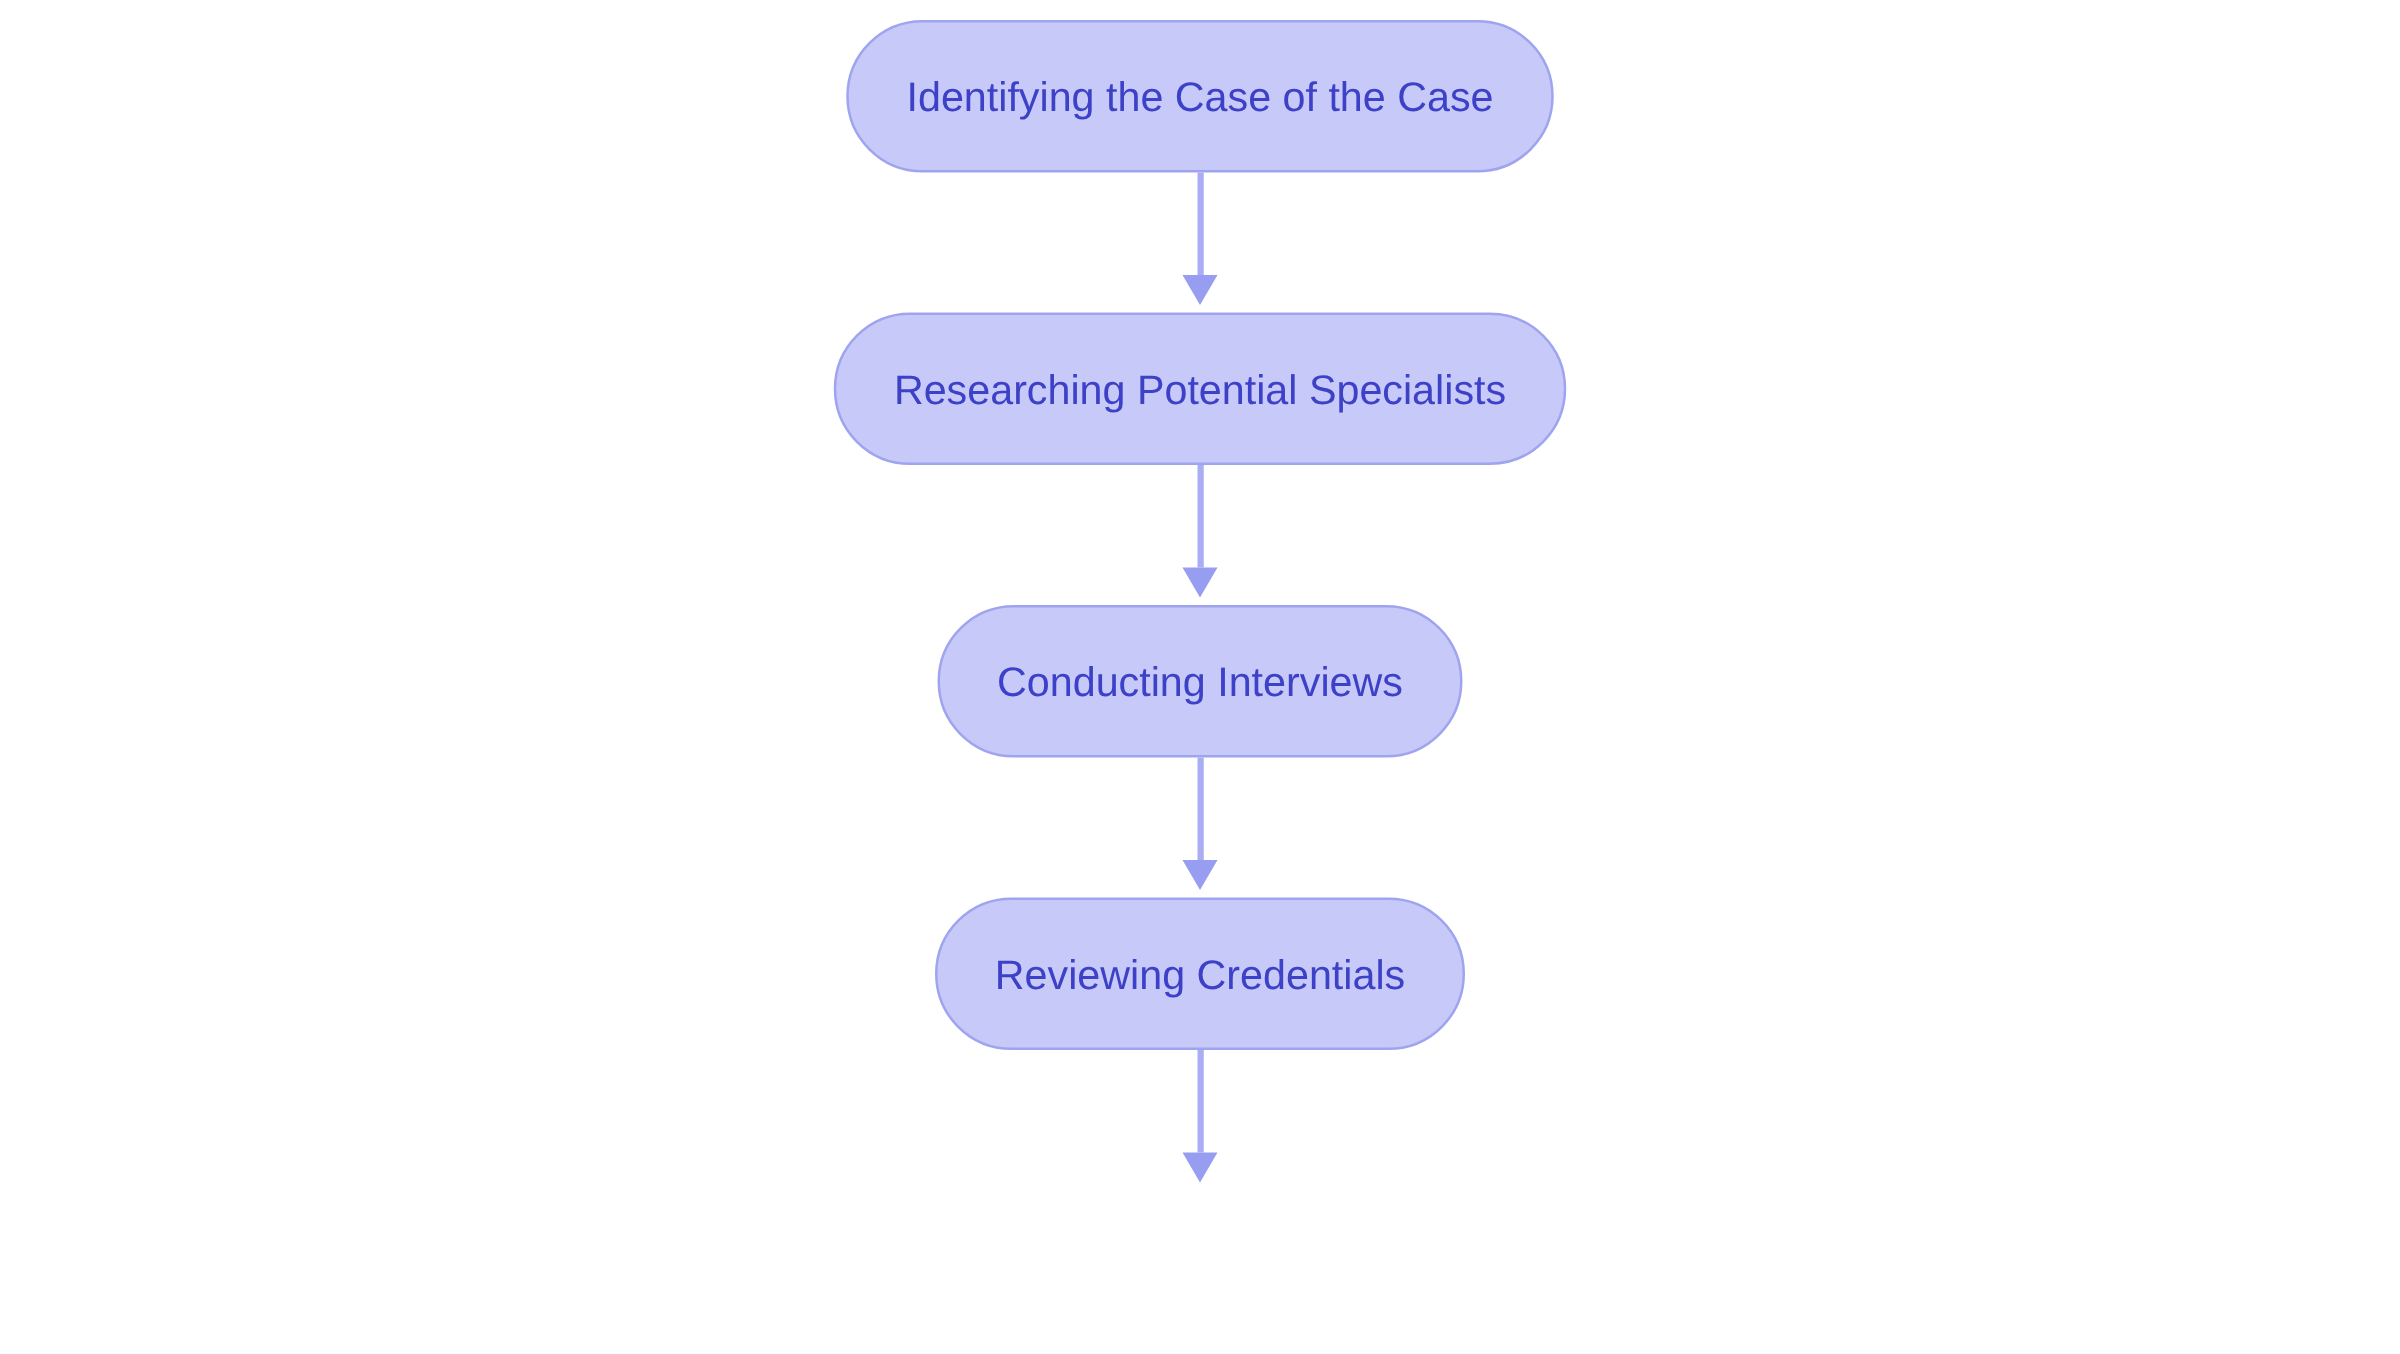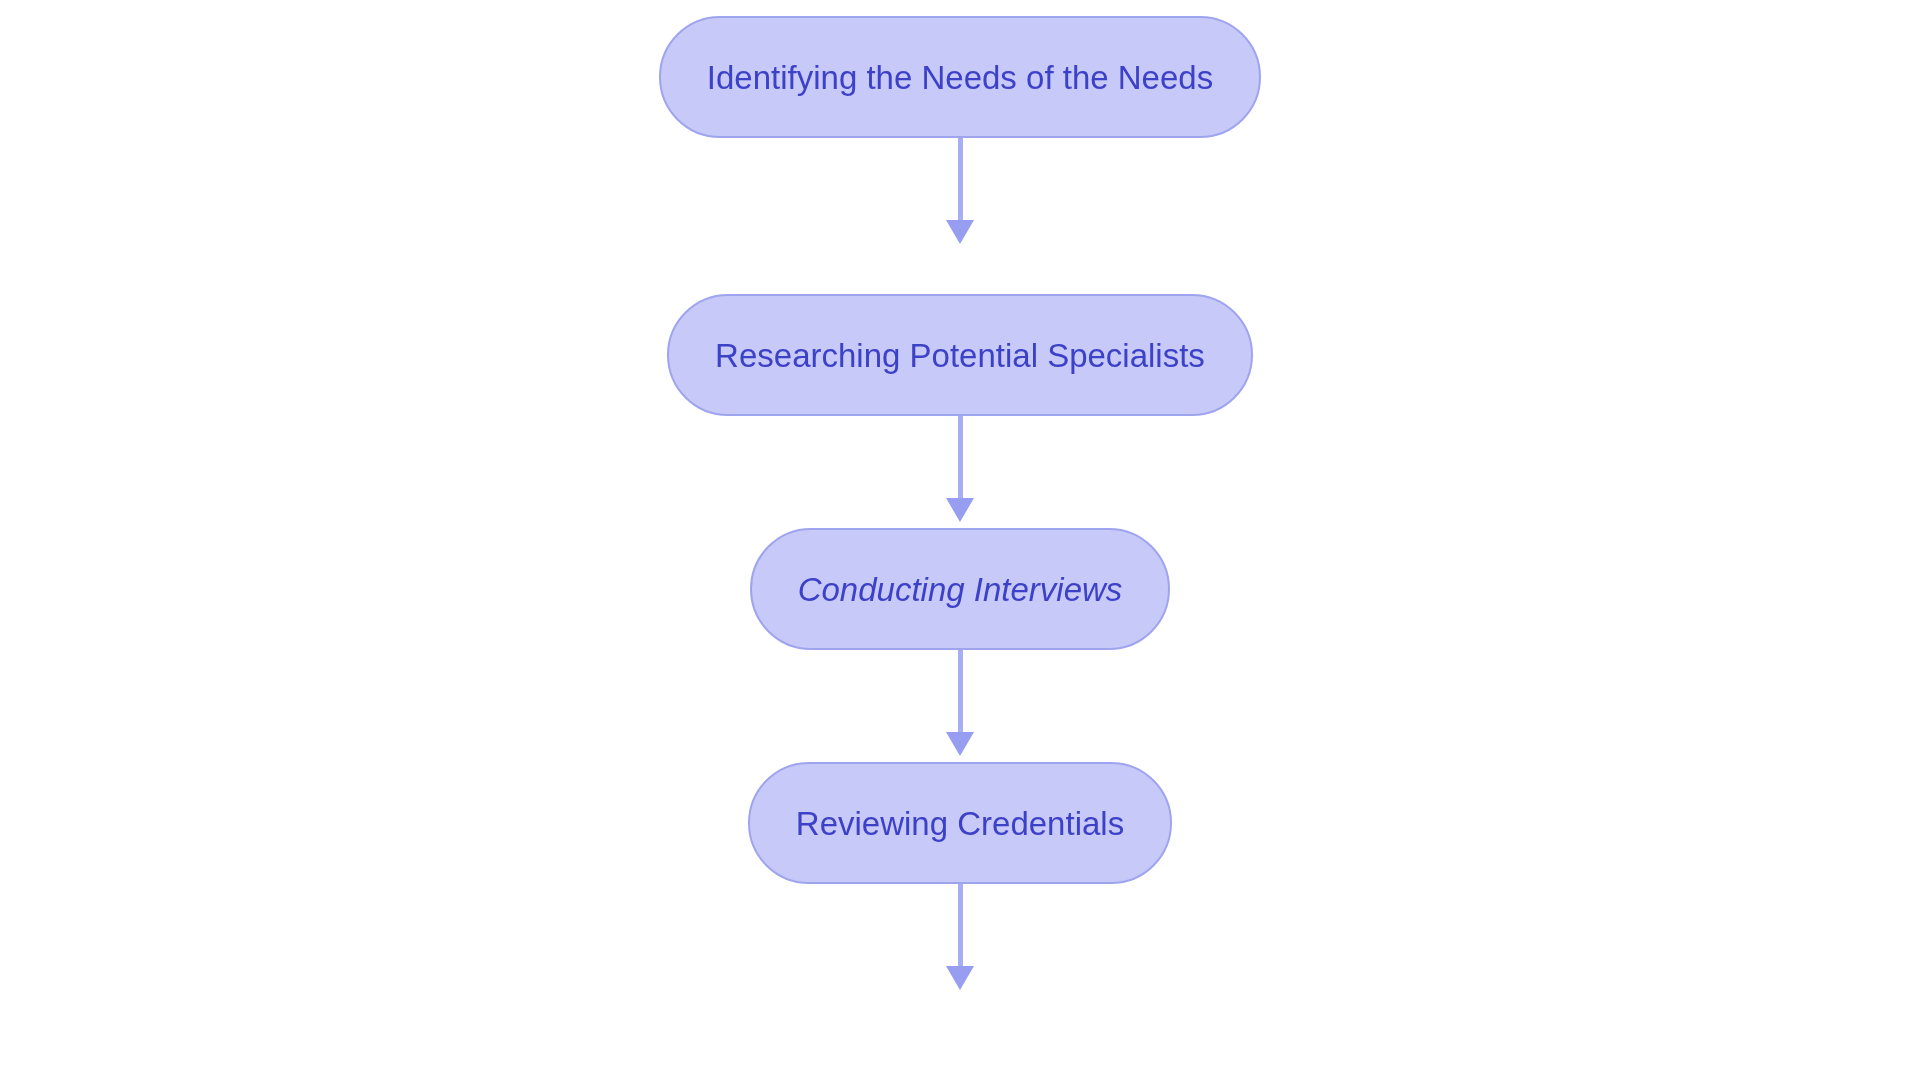--- a/index.html
+++ b/index.html
@@ -32,22 +32,22 @@
     line-height: 1;
     display: flex;
     align-items: center;
     justify-content: center;
     padding: 0 46px;
     white-space: nowrap;
     flex: 0 0 auto;
   }
   
   .flow-node.n0 { min-width: 552px; }
-  .flow-node.n1 { min-width: 552px; margin-top: 44px; }
-  .flow-node.n2 { min-width: 396px; font-style: italic; }
+  .flow-node.n1 { min-width: 552px; }
+  .flow-node.n2 { min-width: 396px; }
   .flow-node.n3 { min-width: 392px; }
   .flow-node.n4 { min-width: 412px; }
   .connector {
     height: 112px;
     flex: 0 0 auto;
     display: flex;
     flex-direction: column;
     align-items: center;
     justify-content: flex-start;
   }
@@ -64,21 +64,21 @@
     border-top: 24px solid var(--edge-head, #979df1);
     margin-bottom: 6px;
   }
 </style>
 </head>
 <body>
 
 <div class="canvas">
 
   <div class="flow-node n0">
-    <span>Identifying the Needs of the Needs</span>
+    <span>Identifying the Case of the Case</span>
   </div>
 
   <div class="connector">
     <div class="shaft"></div>
     <div class="head"></div>
   </div>
 
   <div class="flow-node n1">
     <span>Researching Potential Specialists</span>
   </div>

